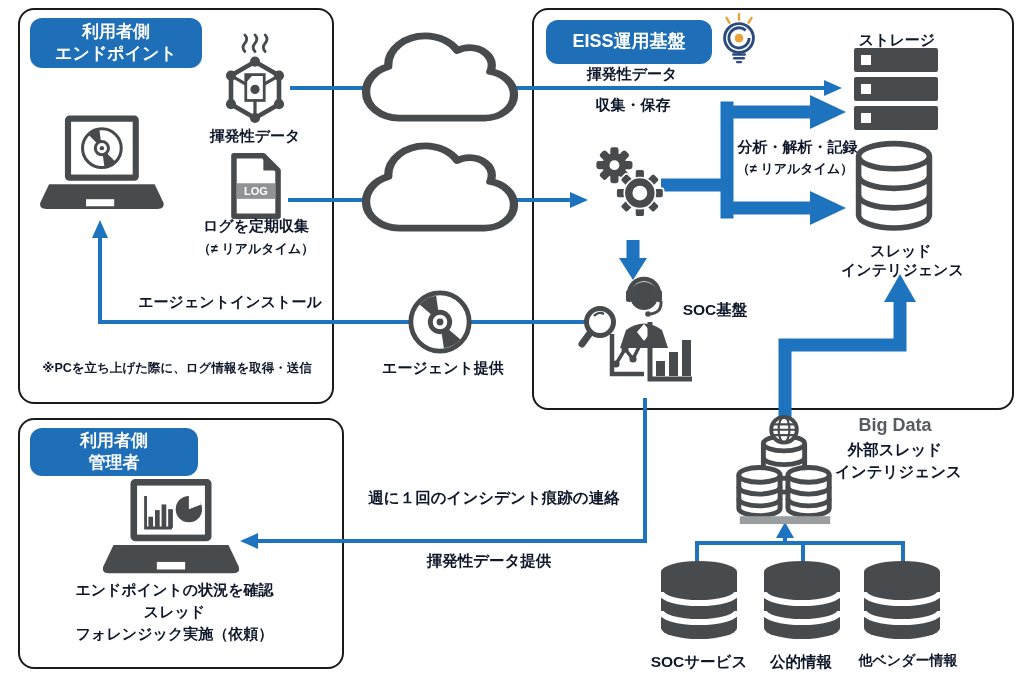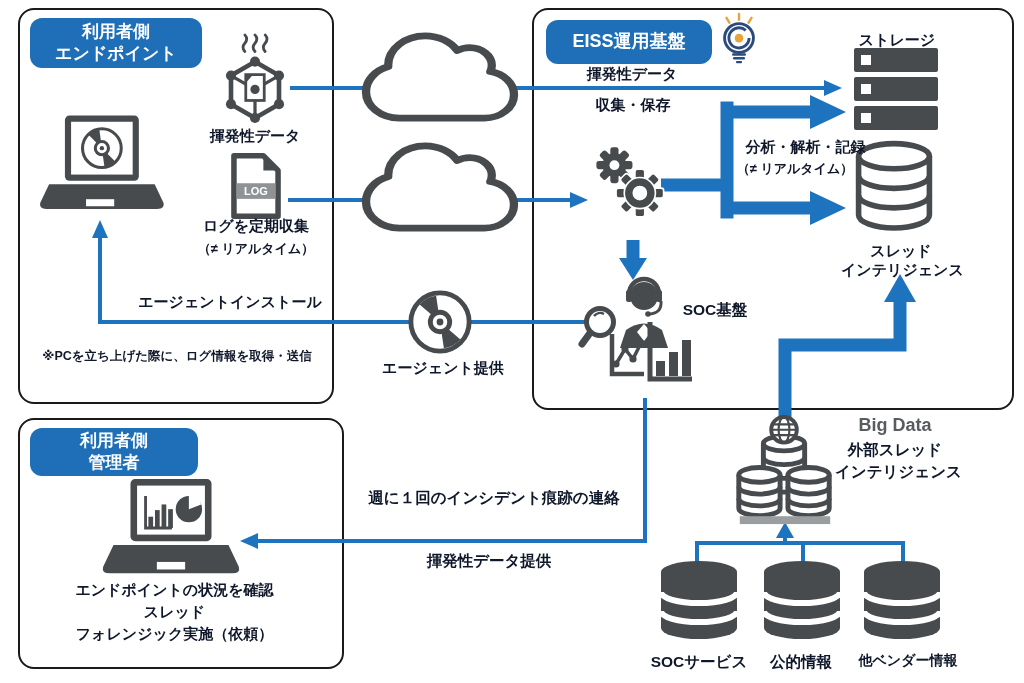--- a/index.html
+++ b/index.html
@@ -114,21 +114,21 @@
       <path d="M6,4 H38 L54,20 V70 H6 Z" fill="#fff" stroke="#474b4e" stroke-width="6" stroke-linejoin="round"></path>
       <path d="M38,4 L54,20 H38 Z" fill="#474b4e"></path>
       <rect x="9" y="34" width="42" height="17" fill="#909396"></rect>
       <text x="30" y="47" text-anchor="middle" font-size="12" font-weight="bold" fill="#fff">LOG</text>
     </svg>
   </div>
   <div class="label" style="left:176px;top:217px;width:160px;">ログを定期収集</div>
   <div class="label label-sm" style="left:176px;top:241px;width:160px;">（≠ リアルタイム）</div>
 
   <div class="label" style="left:110px;top:293px;width:240px;">エージェントインストール</div>
-  <div class="label label-xs" style="left:27px;top:349px;width:300px;text-align:center;">※PCを立ち上げた際に、ログ情報を取得・送信</div>
+  <div class="label label-xs" style="left:27px;top:361px;width:300px;text-align:center;">※PCを立ち上げた際に、ログ情報を取得・送信</div>
 
   <div class="icon" style="left:366px;top:30px;">
     <svg width="148" height="94" viewBox="0 0 640 512" preserveAspectRatio="none">
       <path d="M537.6 226.6c4.1-10.7 6.4-22.4 6.4-34.6 0-53-43-96-96-96-19.7 0-38.1 6-53.3 16.2C367 64.2 315.3 32 256 32c-88.4 0-160 71.6-160 160 0 2.7.1 5.4.2 8.1C40.2 219.8 0 273.2 0 336c0 79.5 64.5 144 144 144h368c70.7 0 128-57.3 128-128 0-61.9-44-113.6-102.4-125.4z" fill="#fff" stroke="#474b4e" stroke-width="36" stroke-linejoin="round"></path>
     </svg>
   </div>
   <div class="icon" style="left:366px;top:140px;">
     <svg width="148" height="94" viewBox="0 0 640 512" preserveAspectRatio="none">
       <path d="M537.6 226.6c4.1-10.7 6.4-22.4 6.4-34.6 0-53-43-96-96-96-19.7 0-38.1 6-53.3 16.2C367 64.2 315.3 32 256 32c-88.4 0-160 71.6-160 160 0 2.7.1 5.4.2 8.1C40.2 219.8 0 273.2 0 336c0 79.5 64.5 144 144 144h368c70.7 0 128-57.3 128-128 0-61.9-44-113.6-102.4-125.4z" fill="#fff" stroke="#474b4e" stroke-width="36" stroke-linejoin="round"></path>
     </svg>
@@ -217,21 +217,21 @@
         <rect x="89" y="76" width="9" height="24"></rect>
         <rect x="102" y="64" width="9" height="36"></rect>
       </g>
       <circle cx="20" cy="46" r="13.5" fill="#fff" stroke="#474b4e" stroke-width="5"></circle>
       <path d="M10,57 L2,68" stroke="#474b4e" stroke-width="7" stroke-linecap="round"></path>
       <path d="M14,40 A8,8 0 0 1 24,38" fill="none" stroke="#474b4e" stroke-width="2.5"></path>
     </svg>
   </div>
   <div class="label" style="left:670px;top:300px;width:90px;font-size:15.5px;">SOC基盤</div>
 
-  <div class="label" style="left:735px;top:138px;width:125px;padding-left:8px;">分析・解析・記録</div>
+  <div class="label" style="left:735px;top:138px;width:125px;">分析・解析・記録</div>
   <div class="label label-sm" style="left:735px;top:161px;width:120px;">（≠ リアルタイム）</div>
 
   <div class="label" style="left:847px;top:31px;width:100px;">ストレージ</div>
   <div class="icon" style="left:853px;top:48px;">
     <svg width="86" height="84" viewBox="0 0 86 84">
       <g>
         <rect x="1" y="0" width="84" height="24" rx="2" fill="#474b4e"></rect>
           <rect x="8" y="7" width="10" height="10" fill="#fff"></rect>
         <rect x="1" y="29" width="84" height="24" rx="2" fill="#474b4e"></rect>
           <rect x="8" y="36" width="10" height="10" fill="#fff"></rect>

